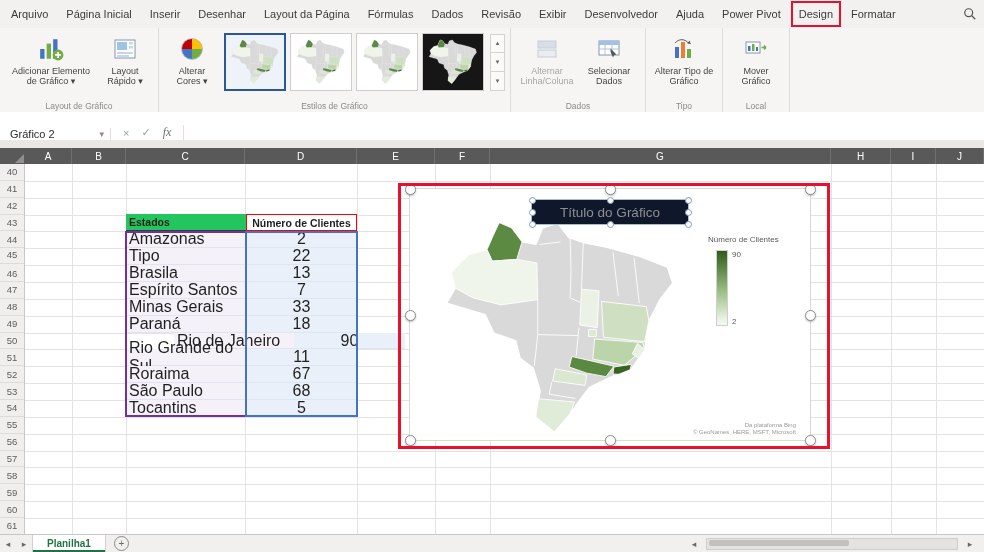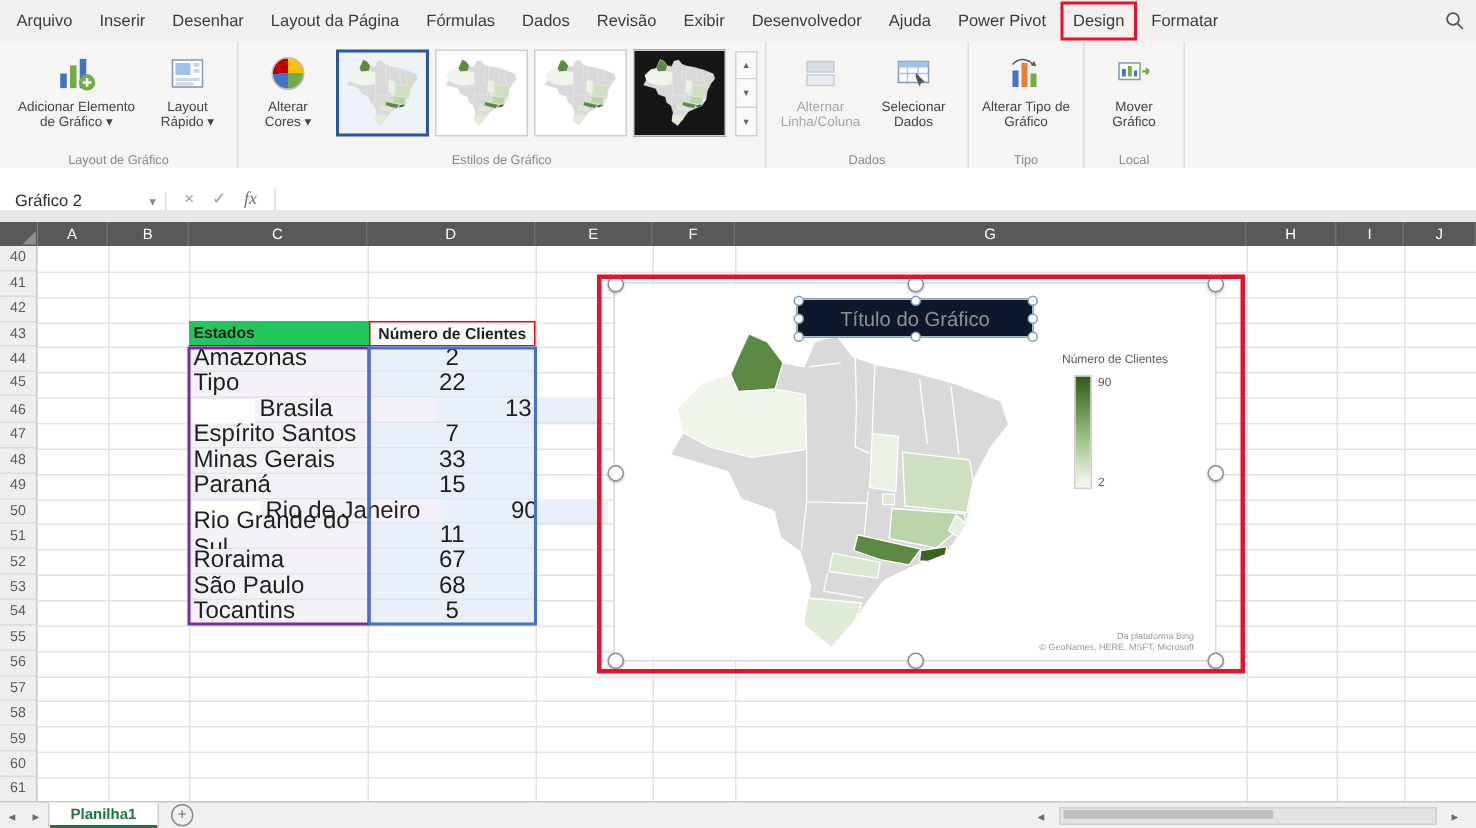--- a/index.html
+++ b/index.html
@@ -158,20 +158,21 @@
       </g>
     </g>
   </defs>
 </svg>
 
 <div class="app">
 
   <div class="menubar">
     <div class="menu-tabs" id="menu-tabs">
         <div class="menu-tab">Arquivo</div>
+        <div class="menu-tab">Página Inicial</div>
         <div class="menu-tab">Inserir</div>
         <div class="menu-tab">Desenhar</div>
         <div class="menu-tab">Layout da Página</div>
         <div class="menu-tab">Fórmulas</div>
         <div class="menu-tab">Dados</div>
         <div class="menu-tab">Revisão</div>
         <div class="menu-tab">Exibir</div>
         <div class="menu-tab">Desenvolvedor</div>
         <div class="menu-tab">Ajuda</div>
         <div class="menu-tab">Power Pivot</div>
@@ -399,35 +400,35 @@
   <div class="cell" id="th-clientes">Número de Clientes</div>
   <div id="table-rows">
       <div class="trow" style="top: 231.44px;">
         <div class="tc tc-estado">Amazonas</div>
         <div class="tc tc-clientes">2</div>
       </div>
       <div class="trow" style="top: 248.3px;">
         <div class="tc tc-estado">Tipo</div>
         <div class="tc tc-clientes">22</div>
       </div>
-      <div class="trow" style="top: 265.16px; padding-left: 44px;">
+      <div class="trow" style="top: 265.16px;">
         <div class="tc tc-estado">Brasila</div>
         <div class="tc tc-clientes">13</div>
       </div>
       <div class="trow" style="top: 282.02px;">
         <div class="tc tc-estado">Espírito Santos</div>
         <div class="tc tc-clientes">7</div>
       </div>
       <div class="trow" style="top: 298.88px;">
         <div class="tc tc-estado">Minas Gerais</div>
         <div class="tc tc-clientes">33</div>
       </div>
       <div class="trow" style="top: 315.74px;">
         <div class="tc tc-estado">Paraná</div>
-        <div class="tc tc-clientes">15</div>
+        <div class="tc tc-clientes">18</div>
       </div>
       <div class="trow" style="top: 332.6px; margin-left: 48px;">
         <div class="tc tc-estado">Rio de Janeiro</div>
         <div class="tc tc-clientes">90</div>
       </div>
       <div class="trow" style="top: 349.46px;">
         <div class="tc tc-estado">Rio Grande do Sul</div>
         <div class="tc tc-clientes">11</div>
       </div>
       <div class="trow" style="top: 366.32px;">

